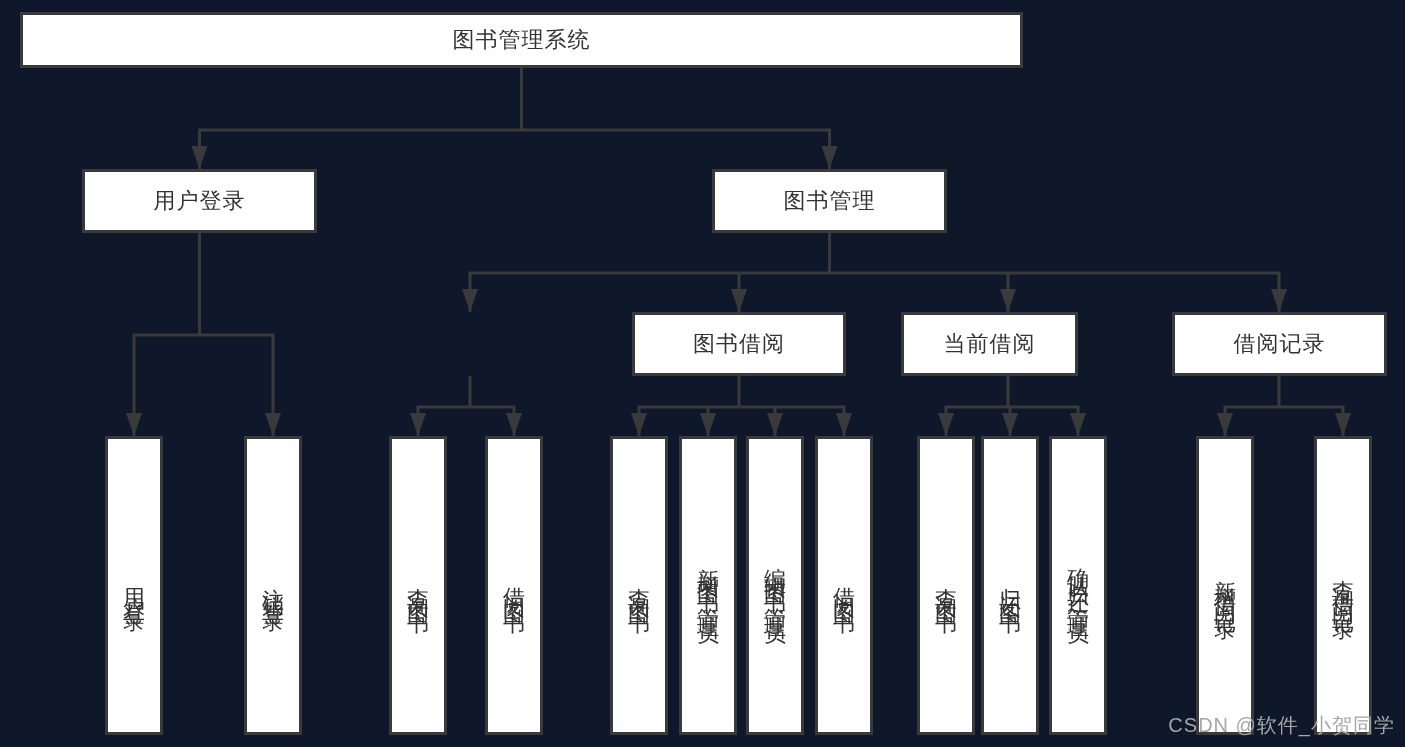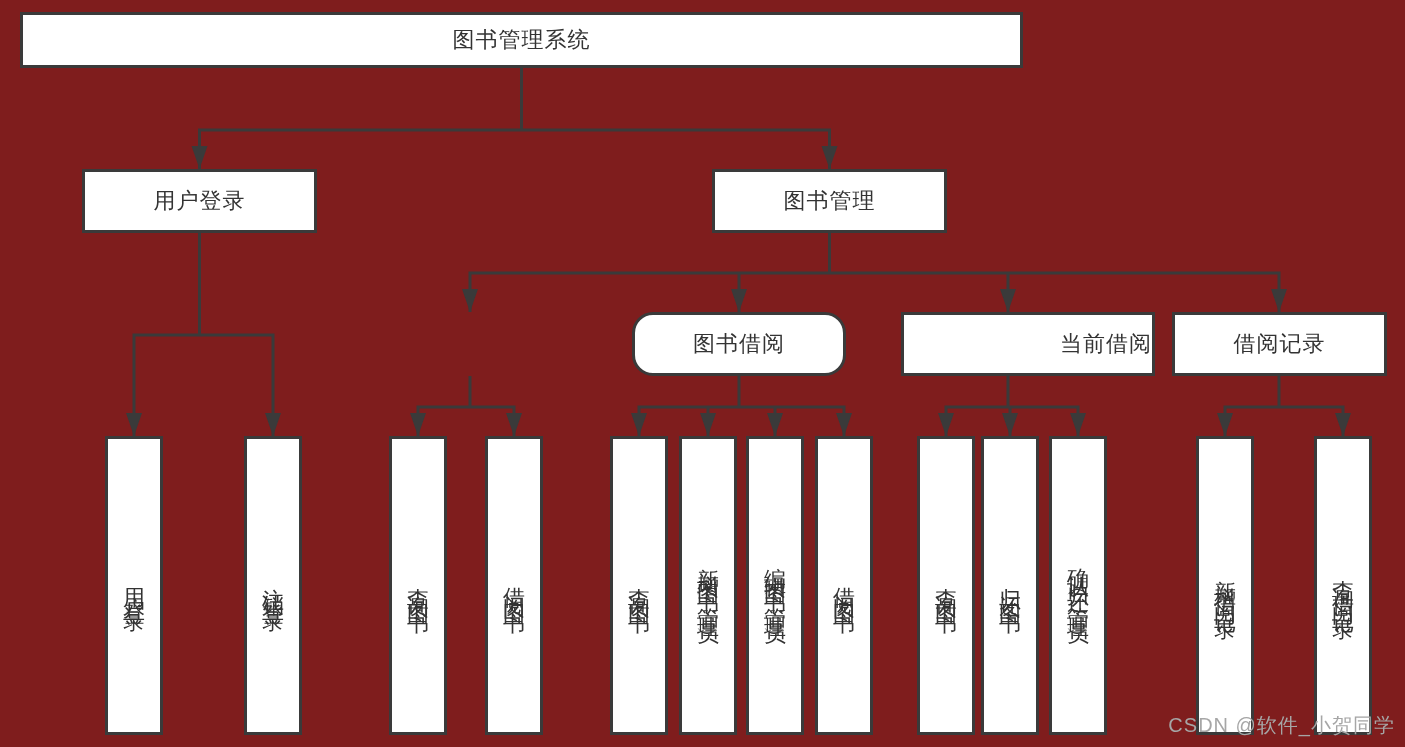--- a/index.html
+++ b/index.html
@@ -4,21 +4,21 @@
 <style>
   html, body {
     margin: 0;
     padding: 0;
     background: #ffffff;
   }
   #stage {
     position: relative;
     width: 1405px;
     height: 747px;
-    background: #7f1d1d;
+    background: #0f172a;
     font-family: "Liberation Sans", sans-serif;
     overflow: hidden;
   }
   #connectors {
     position: absolute;
     left: 0;
     top: 0;
     z-index: 1;
   }
   .node {
@@ -120,24 +120,24 @@
     <span class="hlabel">图书管理系统</span>
   </div>
 
   <div class="node" style="left:82px; top:169px; width:235px; height:64px;">
     <span class="hlabel">用户登录</span>
   </div>
   <div class="node" style="left:712px; top:169px; width:235px; height:64px;">
     <span class="hlabel">图书管理</span>
   </div>
 
-  <div class="node" style="left:632px; top:312px; width:214px; height:64px;border-radius:21px;">
+  <div class="node" style="left:632px; top:312px; width:214px; height:64px;">
     <span class="hlabel">图书借阅</span>
   </div>
-  <div class="node" style="left:901px; top:312px; width:254px; height:64px;justify-content:flex-end;">
+  <div class="node" style="left:901px; top:312px; width:177px; height:64px;">
     <span class="hlabel">当前借阅</span>
   </div>
   <div class="node" style="left:1172px; top:312px; width:215px; height:64px;">
     <span class="hlabel">借阅记录</span>
   </div>
 
   <div class="node leaf" style="left:105px; top:436px; width:58px; height:299px;">
     <span class="vlabel">用户登录</span>
   </div>
   <div class="node leaf" style="left:244px; top:436px; width:58px; height:299px;">

